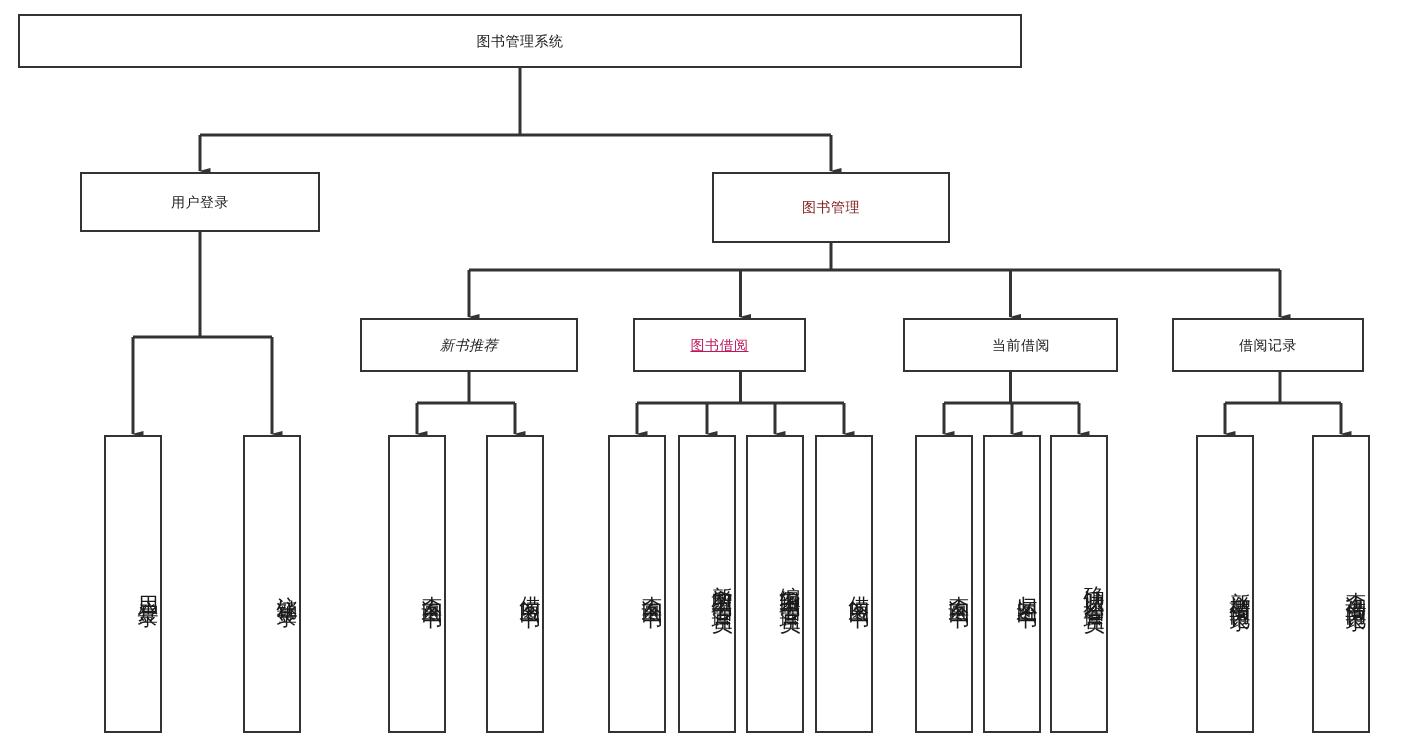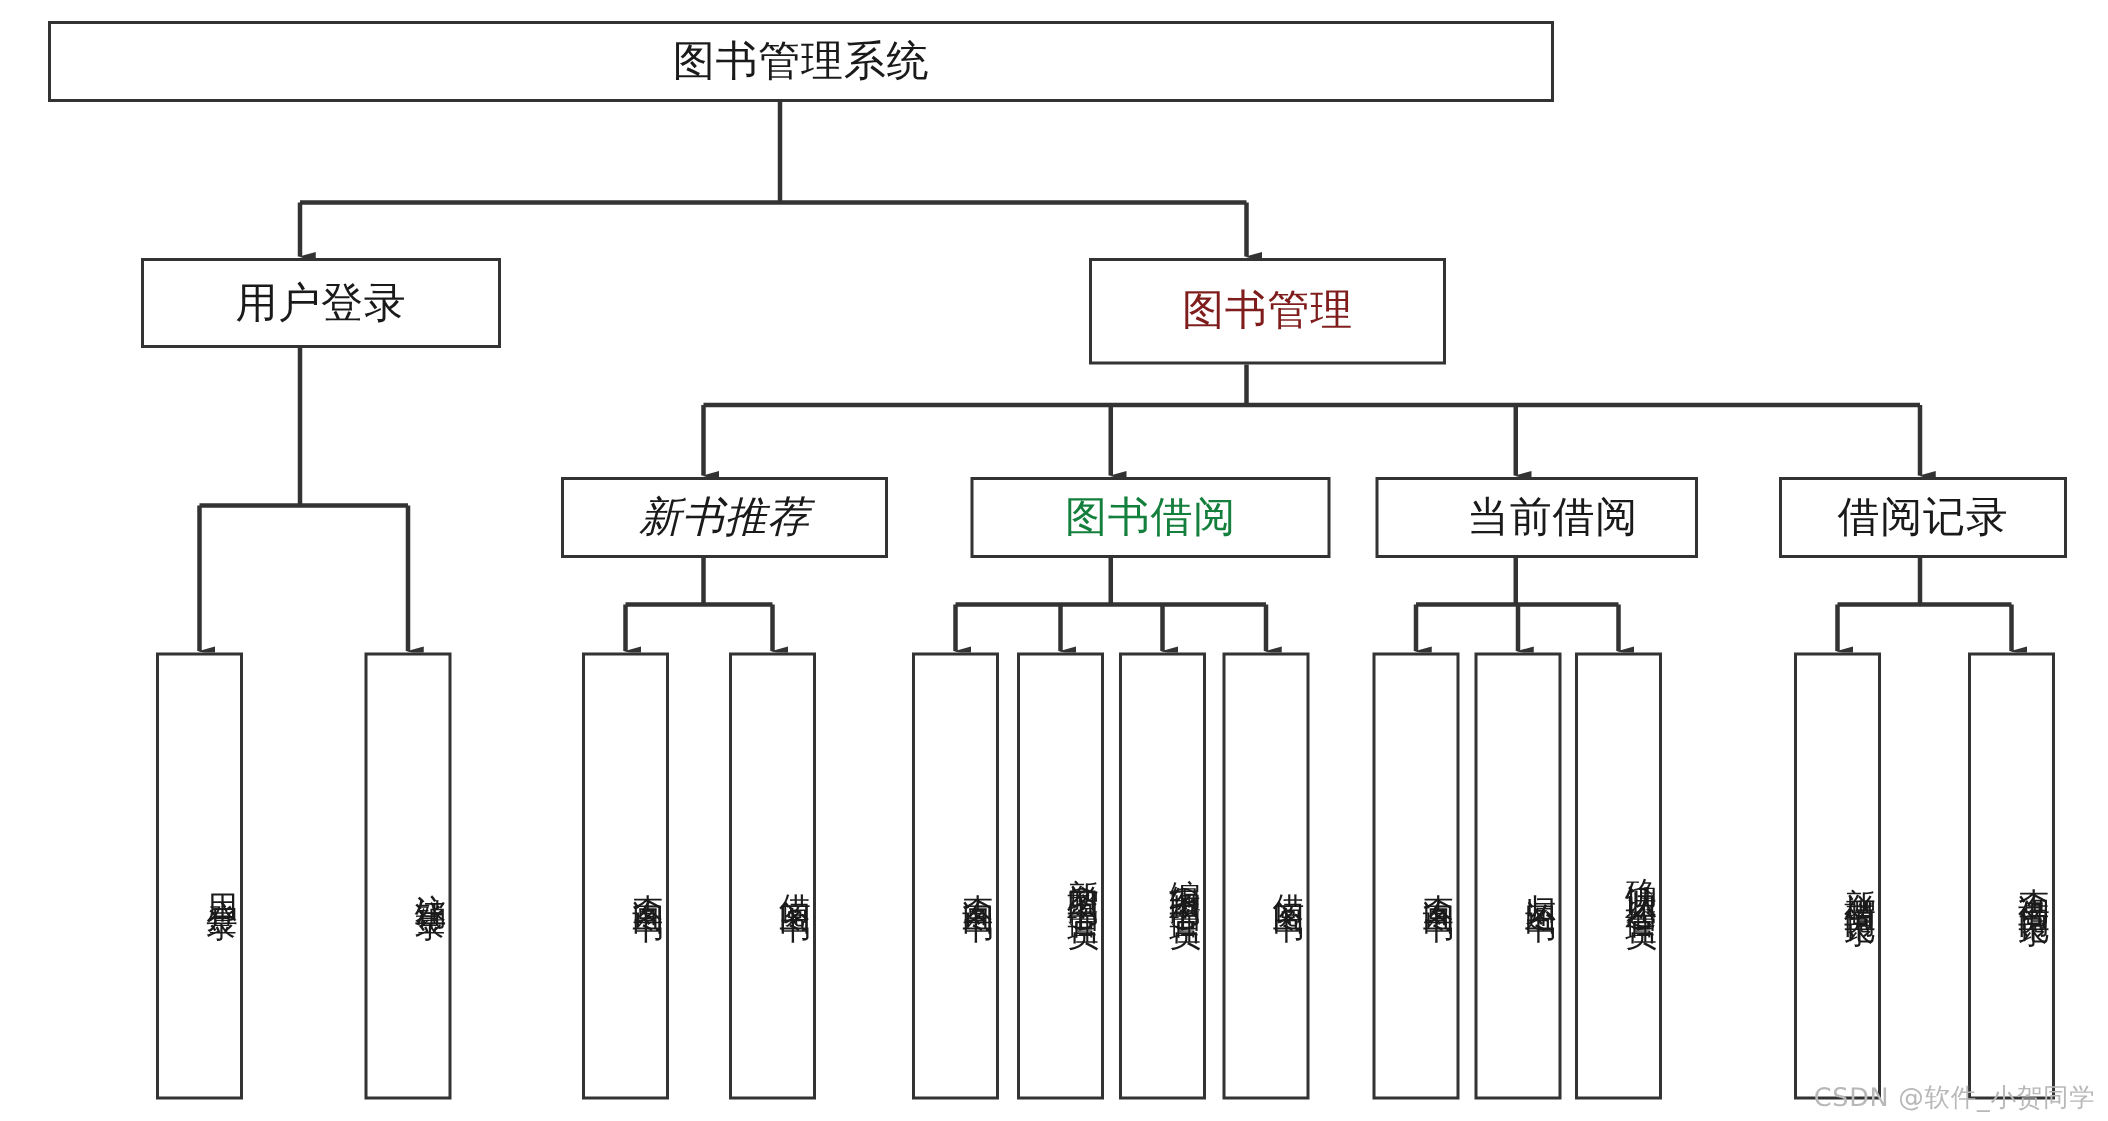--- a/index.html
+++ b/index.html
@@ -29,23 +29,22 @@
     position: absolute;
     box-sizing: border-box;
     background: #ffffff;
     border: 2px solid #333333;
     display: flex;
     align-items: center;
     justify-content: center;
     color: #1a1a1a;
   }
   .node.h {
-    font-size: 28px;
+    font-size: 14px;
     letter-spacing: 0.5px;
-    margin-left: 14px;
   }
   .node.v {
     font-size: 21px;
     writing-mode: vertical-rl;
     text-orientation: upright;
     letter-spacing: 4px;
     align-items: flex-start;
     justify-content: center;
     padding-top: 6px;
   }
@@ -121,21 +120,21 @@
       </div>
       <div class="node h" style="left: 80px; top: 172px; width: 240px; height: 60px; border-color: rgb(51, 51, 51); background: rgb(255, 255, 255); color: rgb(26, 26, 26);">
         <span class="node-label">用户登录</span>
       </div>
       <div class="node h" style="left: 712px; top: 172px; width: 238px; height: 71px; border-color: rgb(51, 51, 51); background: rgb(255, 255, 255); color: #7f1d1d;">
         <span class="node-label">图书管理</span>
       </div>
       <div class="node h" style="left: 360px; top: 318px; width: 218px; height: 54px; border-color: rgb(51, 51, 51); background: rgb(255, 255, 255); color: rgb(26, 26, 26); font-style: italic;">
         <span class="node-label">新书推荐</span>
       </div>
-      <div class="node h" style="left: 633px; top: 318px; width: 240px; height: 54px; border-color: rgb(51, 51, 51); background: rgb(255, 255, 255); color: #15803d;">
+      <div class="node h" style="left: 633px; top: 318px; width: 173px; height: 54px; border-color: rgb(51, 51, 51); background: rgb(255, 255, 255); color: #be185d; text-decoration: underline;">
         <span class="node-label">图书借阅</span>
       </div>
       <div class="node h" style="left: 903px; top: 318px; width: 215px; height: 54px; border-color: rgb(51, 51, 51); background: rgb(255, 255, 255); color: rgb(26, 26, 26); padding-left: 21px;">
         <span class="node-label">当前借阅</span>
       </div>
       <div class="node h" style="left: 1172px; top: 318px; width: 192px; height: 54px; border-color: rgb(51, 51, 51); background: rgb(255, 255, 255); color: rgb(26, 26, 26);">
         <span class="node-label">借阅记录</span>
       </div>
       <div class="node v" style="left: 104px; top: 435px; width: 58px; height: 298px; border-color: rgb(51, 51, 51); background: rgb(255, 255, 255); color: rgb(26, 26, 26);">
         <span class="node-label">用户登录</span>
@@ -171,14 +170,13 @@
         <span class="node-label">确认归还（管理员）</span>
       </div>
       <div class="node v" style="left: 1196px; top: 435px; width: 58px; height: 298px; border-color: rgb(51, 51, 51); background: rgb(255, 255, 255); color: rgb(26, 26, 26);">
         <span class="node-label">新增借阅记录</span>
       </div>
       <div class="node v" style="left: 1312px; top: 435px; width: 58px; height: 298px; border-color: rgb(51, 51, 51); background: rgb(255, 255, 255); color: rgb(26, 26, 26);">
         <span class="node-label">查询借阅记录</span>
       </div>
     </div>
 
-  <div id="watermark">CSDN @软件_小贺同学</div>
 </div>
 
 </body></html>

